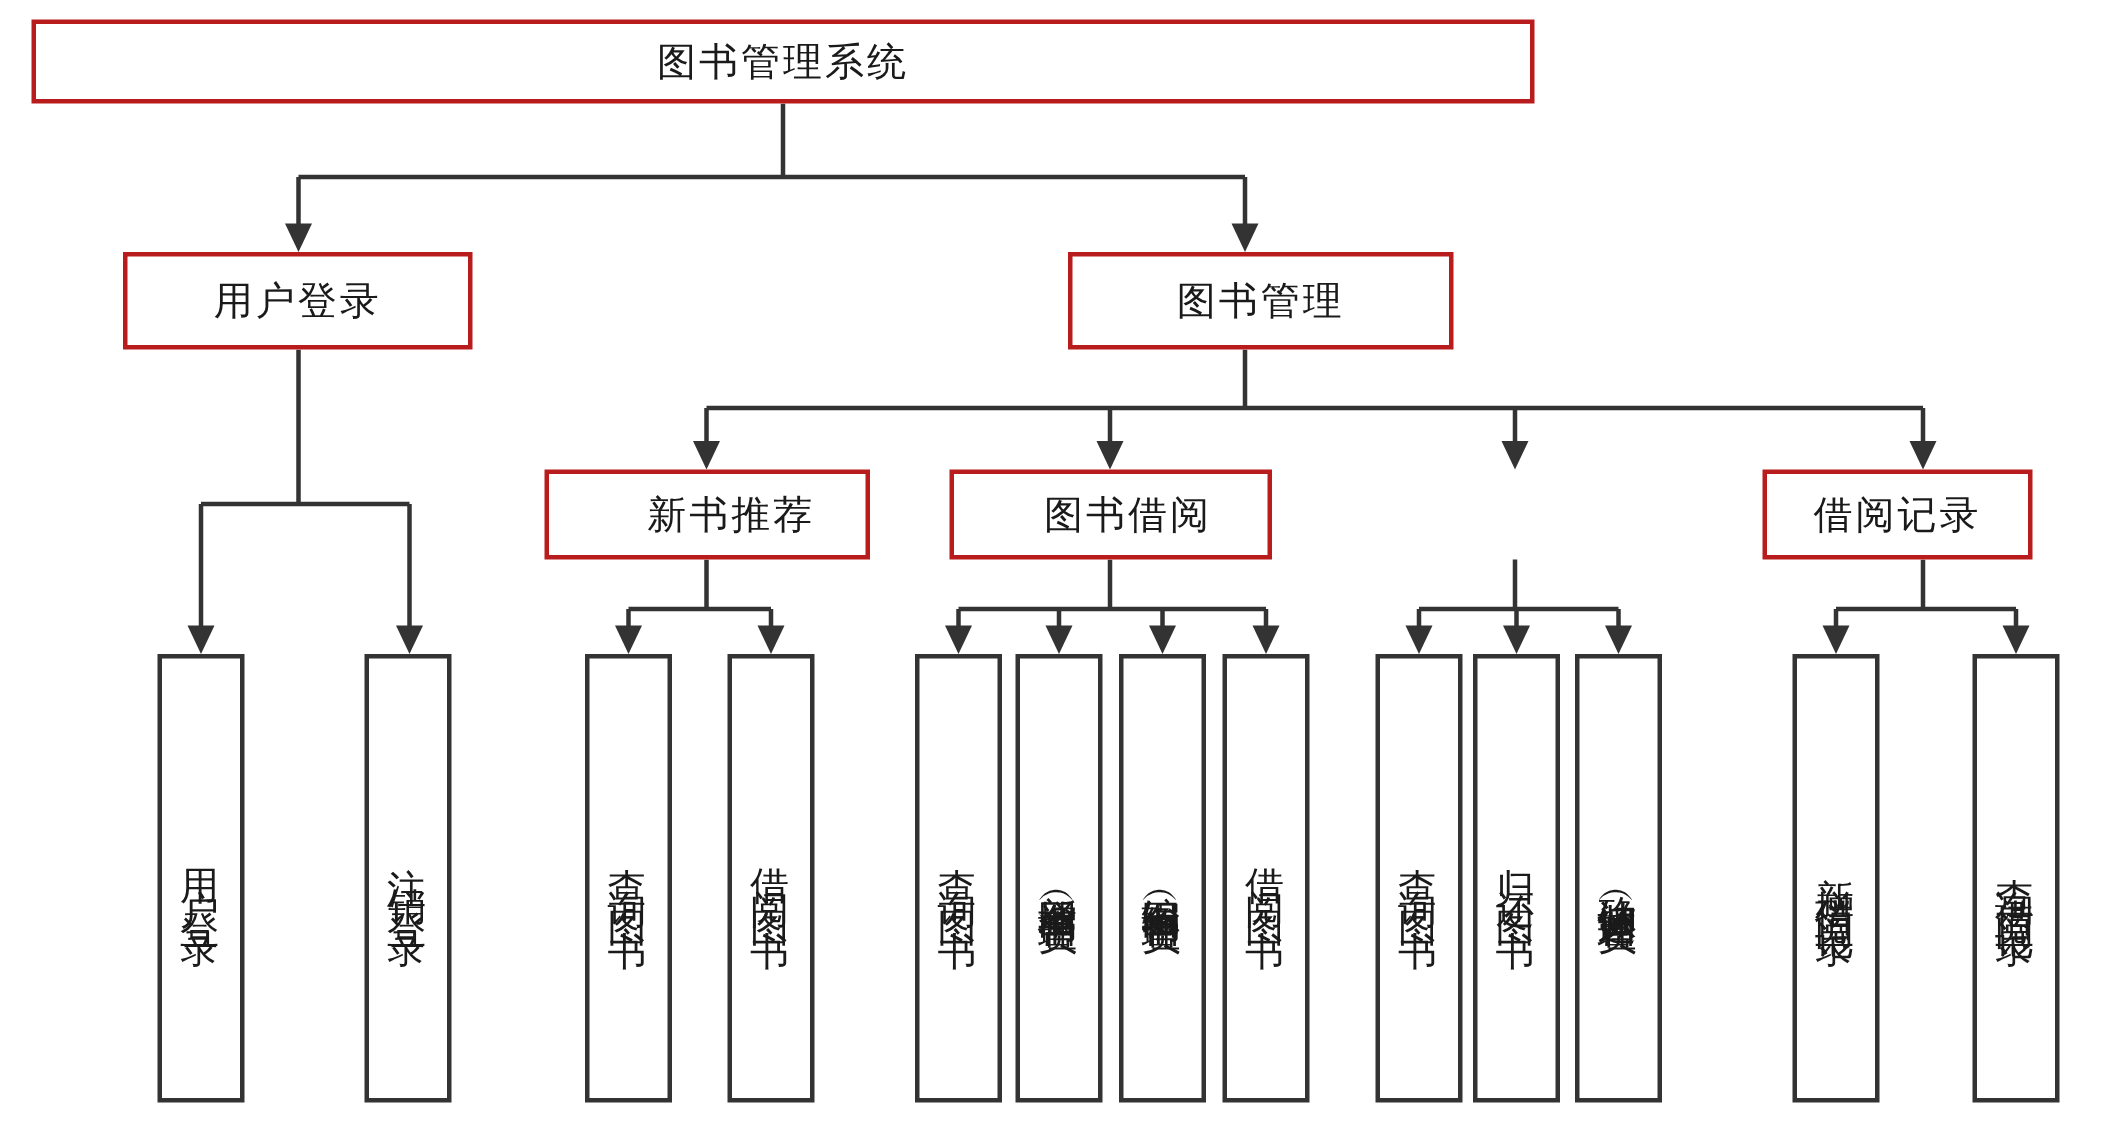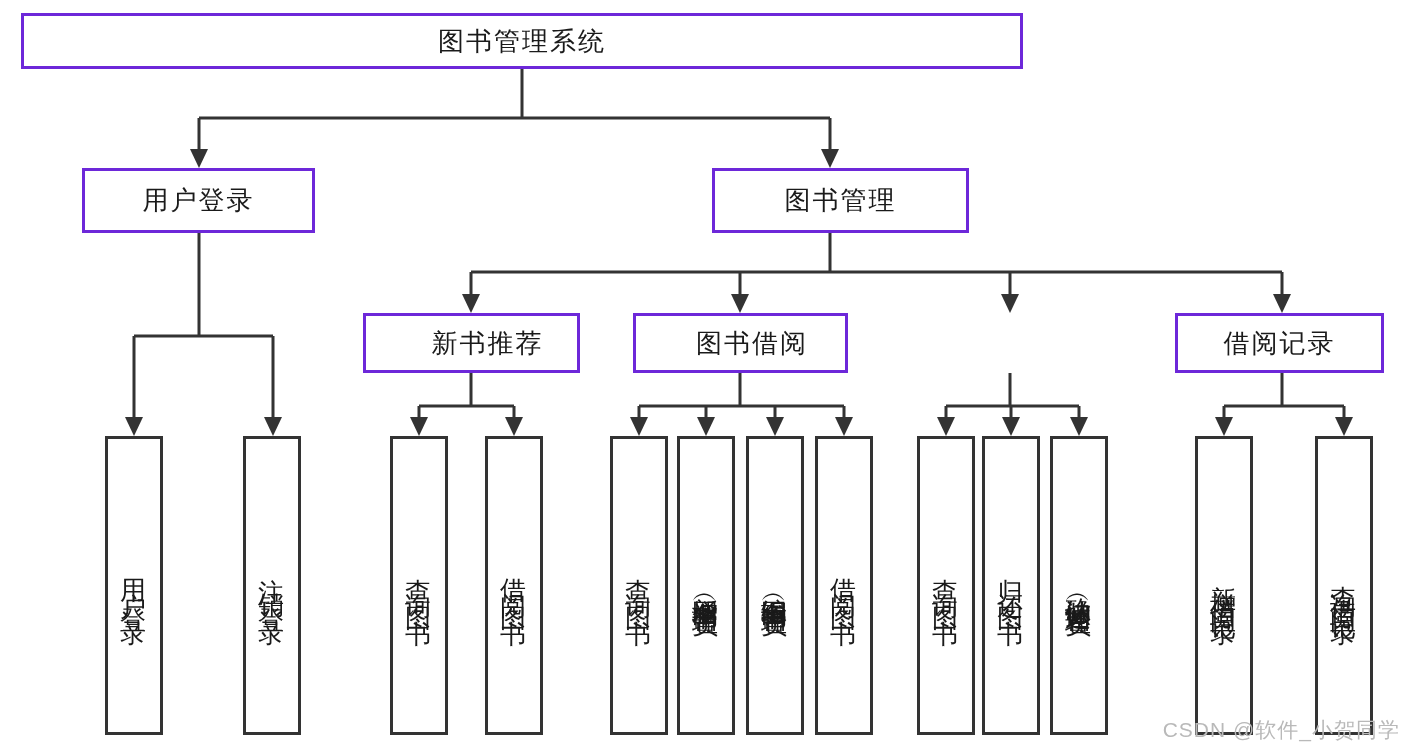--- a/index.html
+++ b/index.html
@@ -18,21 +18,21 @@
   #connectors {
     position: absolute;
     left: 0;
     top: 0;
     width: 1405px;
     height: 747px;
   }
   .node {
     position: absolute;
     box-sizing: border-box;
-    border: 3px solid #6d28d9;
+    border: 3px solid #b91c1c;
     background: #ffffff;
     display: flex;
     align-items: center;
     justify-content: center;
     font-size: 26px;
     color: #1a1a1a;
     letter-spacing: 2px;
     white-space: nowrap;
   }
   .leaf {
@@ -111,21 +111,21 @@
     </g>
   </svg>
 
   <div class="node" style="left:21px; top:13px; width:1002px; height:56px;">图书管理系统</div>
 
   <div class="node" style="left:82px; top:168px; width:233px; height:65px;">用户登录</div>
   <div class="node" style="left:712px; top:168px; width:257px; height:65px;">图书管理</div>
 
   <div class="node" style="left:363px; top:313px; width:217px; height:60px;padding-left:32px;">新书推荐</div>
   <div class="node" style="left:633px; top:313px; width:215px; height:60px;padding-left:23px;">图书借阅</div>
-  <div class="node" style="left:1175px; top:313px; width:209px; height:60px;">借阅记录</div>
+  <div class="node" style="left:1175px; top:313px; width:180px; height:60px;">借阅记录</div>
 
   <div class="leaf sp4" style="left:105px;">
     <span class="vtext">用户登录</span>
   </div>
   <div class="leaf sp4" style="left:243px;">
     <span class="vtext">注销登录</span>
   </div>
 
   <div class="leaf sp4" style="left:390px;">
     <span class="vtext">查询图书</span>
@@ -157,15 +157,14 @@
     <span class="vtext">确认归还（管理员）</span>
   </div>
 
   <div class="leaf sp6" style="left:1195px;">
     <span class="vtext">新增借阅记录</span>
   </div>
   <div class="leaf sp6" style="left:1315px;">
     <span class="vtext">查询借阅记录</span>
   </div>
 
-  <div id="watermark">CSDN @软件_小贺同学</div>
 
 </div>
 
 </body></html>

